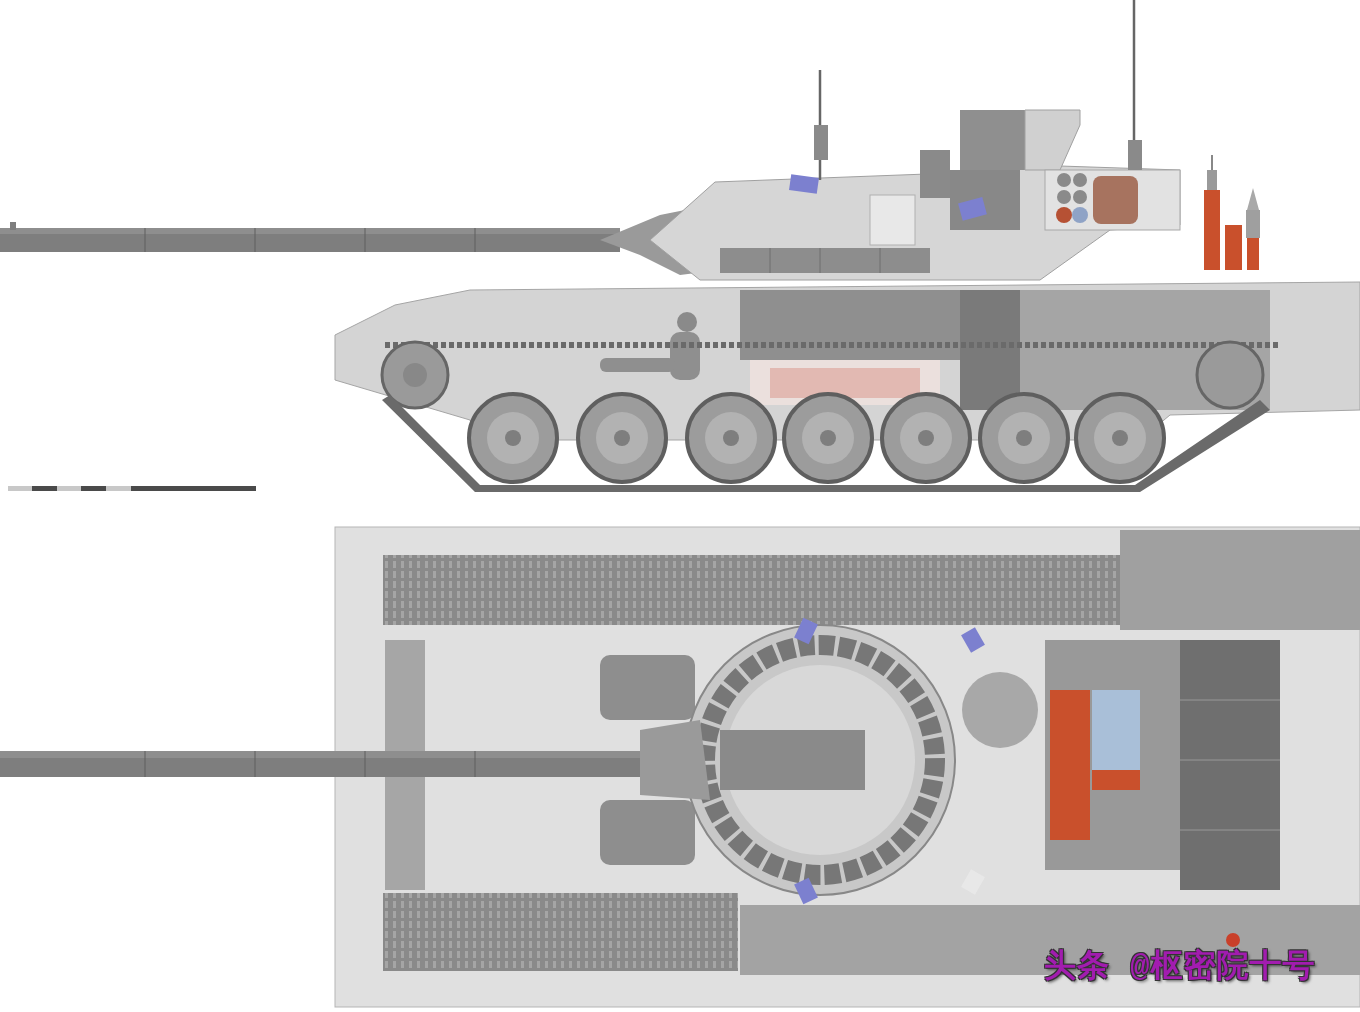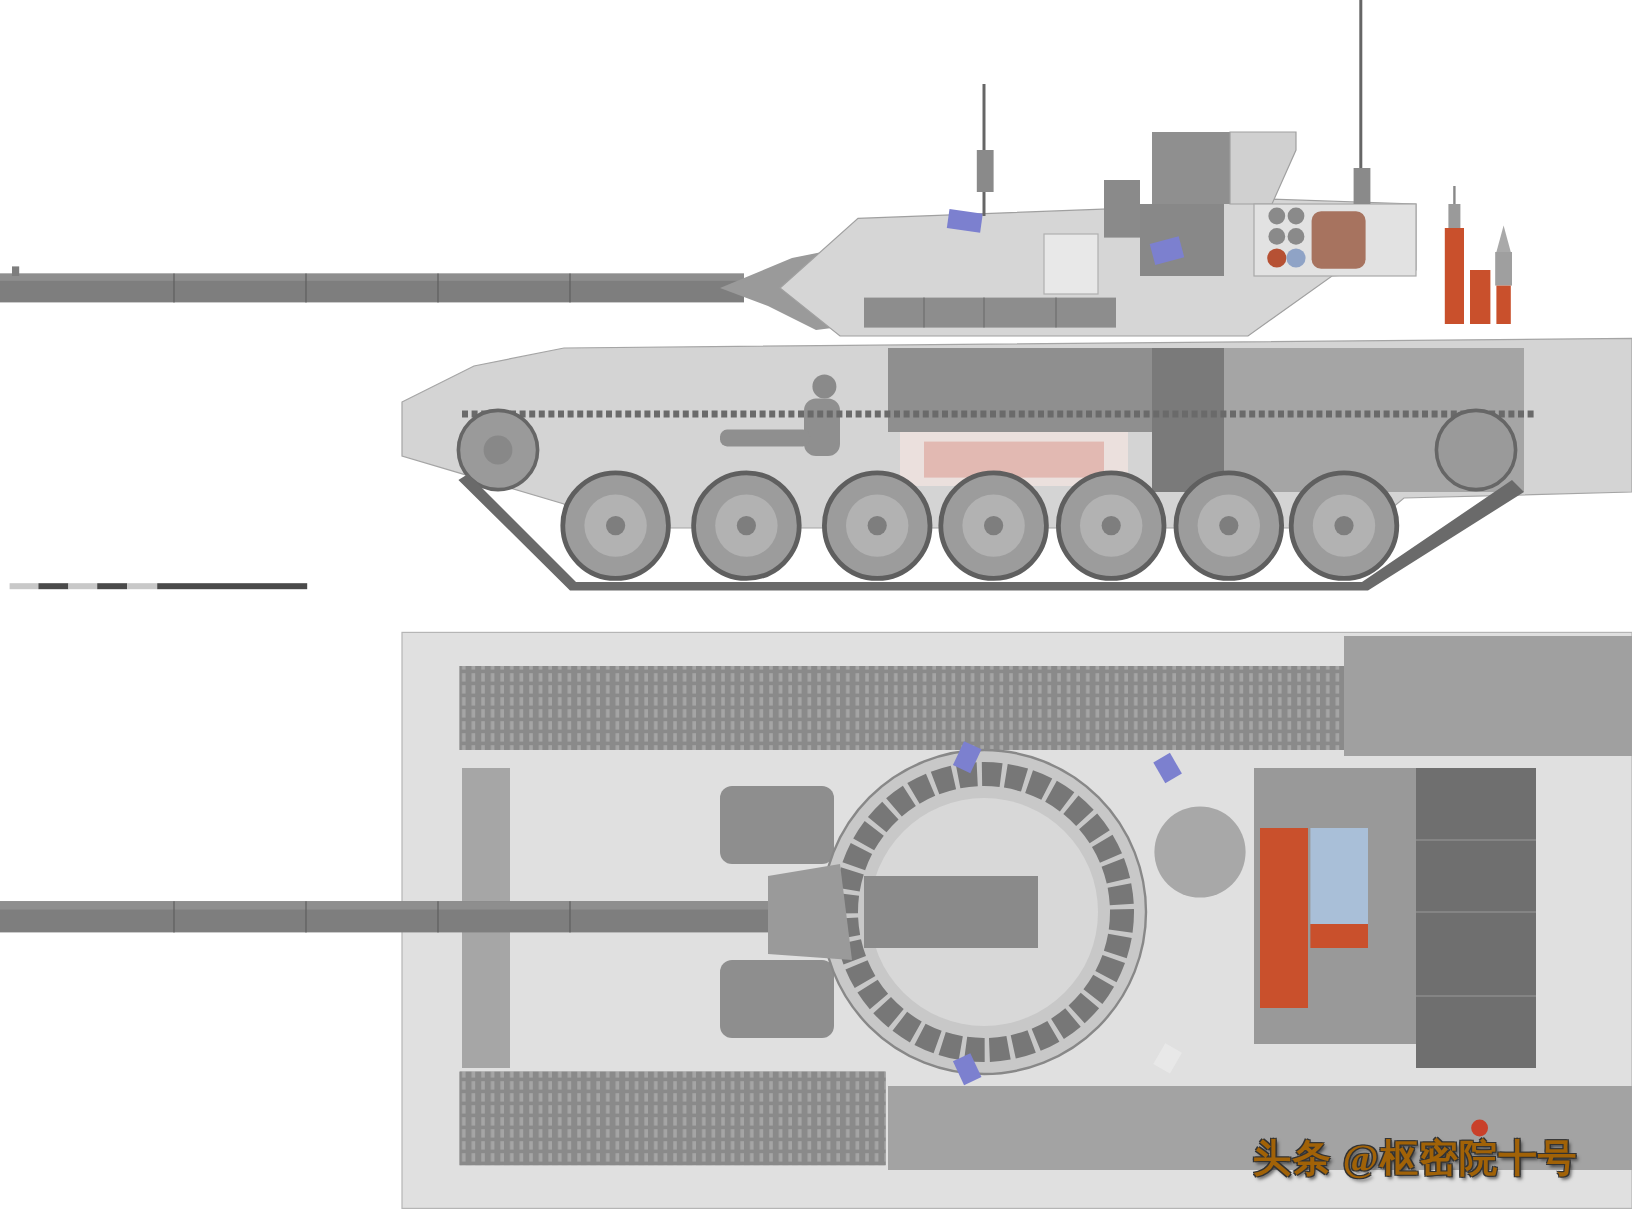--- a/index.html
+++ b/index.html
@@ -1,21 +1,21 @@
 <!DOCTYPE html>
 <html><head>
 <meta charset="utf-8">
 <style>
   html, body { margin:0; padding:0; background:#ffffff; }
   body { width:1360px; height:1012px; position:relative; overflow:hidden; font-family:"DejaVu Sans", sans-serif; }
   svg { position:absolute; left:0; top:0; }
   .watermark {
     position:absolute; left:1044px; top:944px;
-    font-family:Liberation Serif, serif; font-size:32px; font-weight:bold;
-    color:#a16207; letter-spacing:1px;
+    font-family:Liberation Mono, monospace; font-size:32px; font-weight:bold;
+    color:#a21caf; letter-spacing:1px;
     text-shadow: 1px 1px 0 #333, -1px 1px 0 #333, 1px -1px 0 #333, -1px -1px 0 #333, 2px 2px 3px rgba(0,0,0,0.6);
     white-space:nowrap;
   }
 </style>
 </head>
 <body>
 
 <svg width="1360" height="500" viewBox="0 0 1360 500">
 
   <g>

